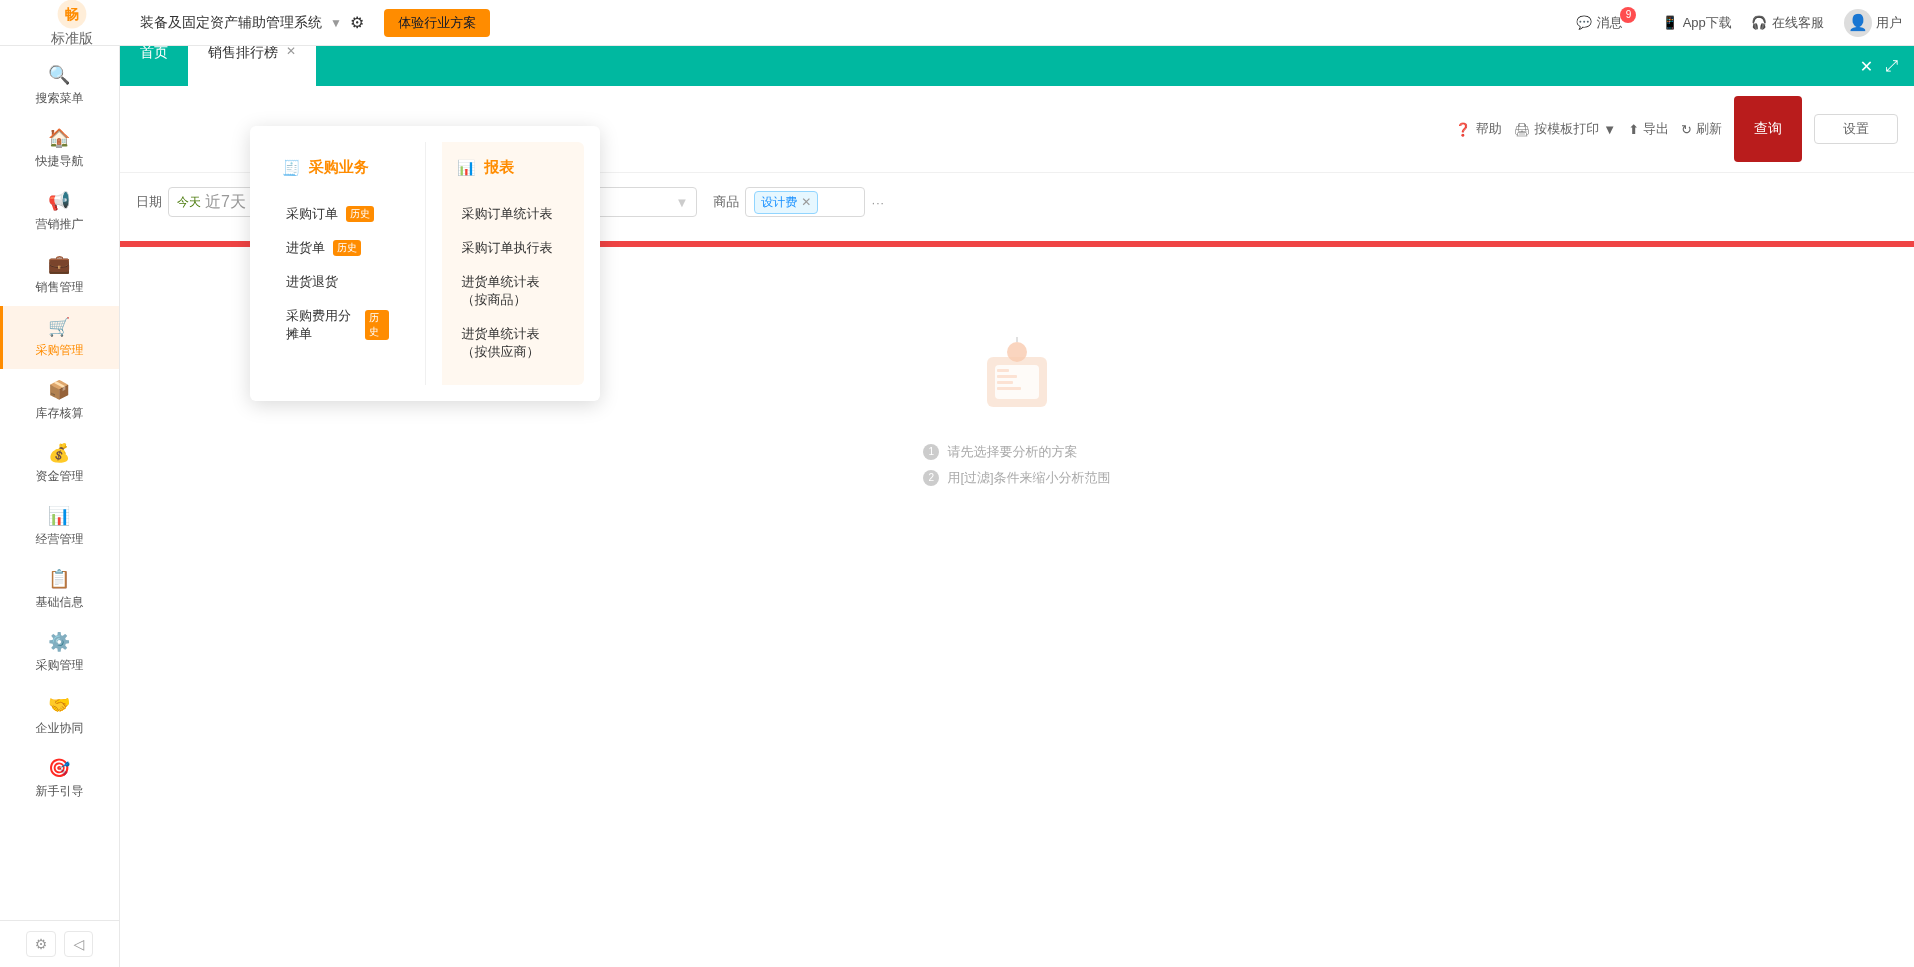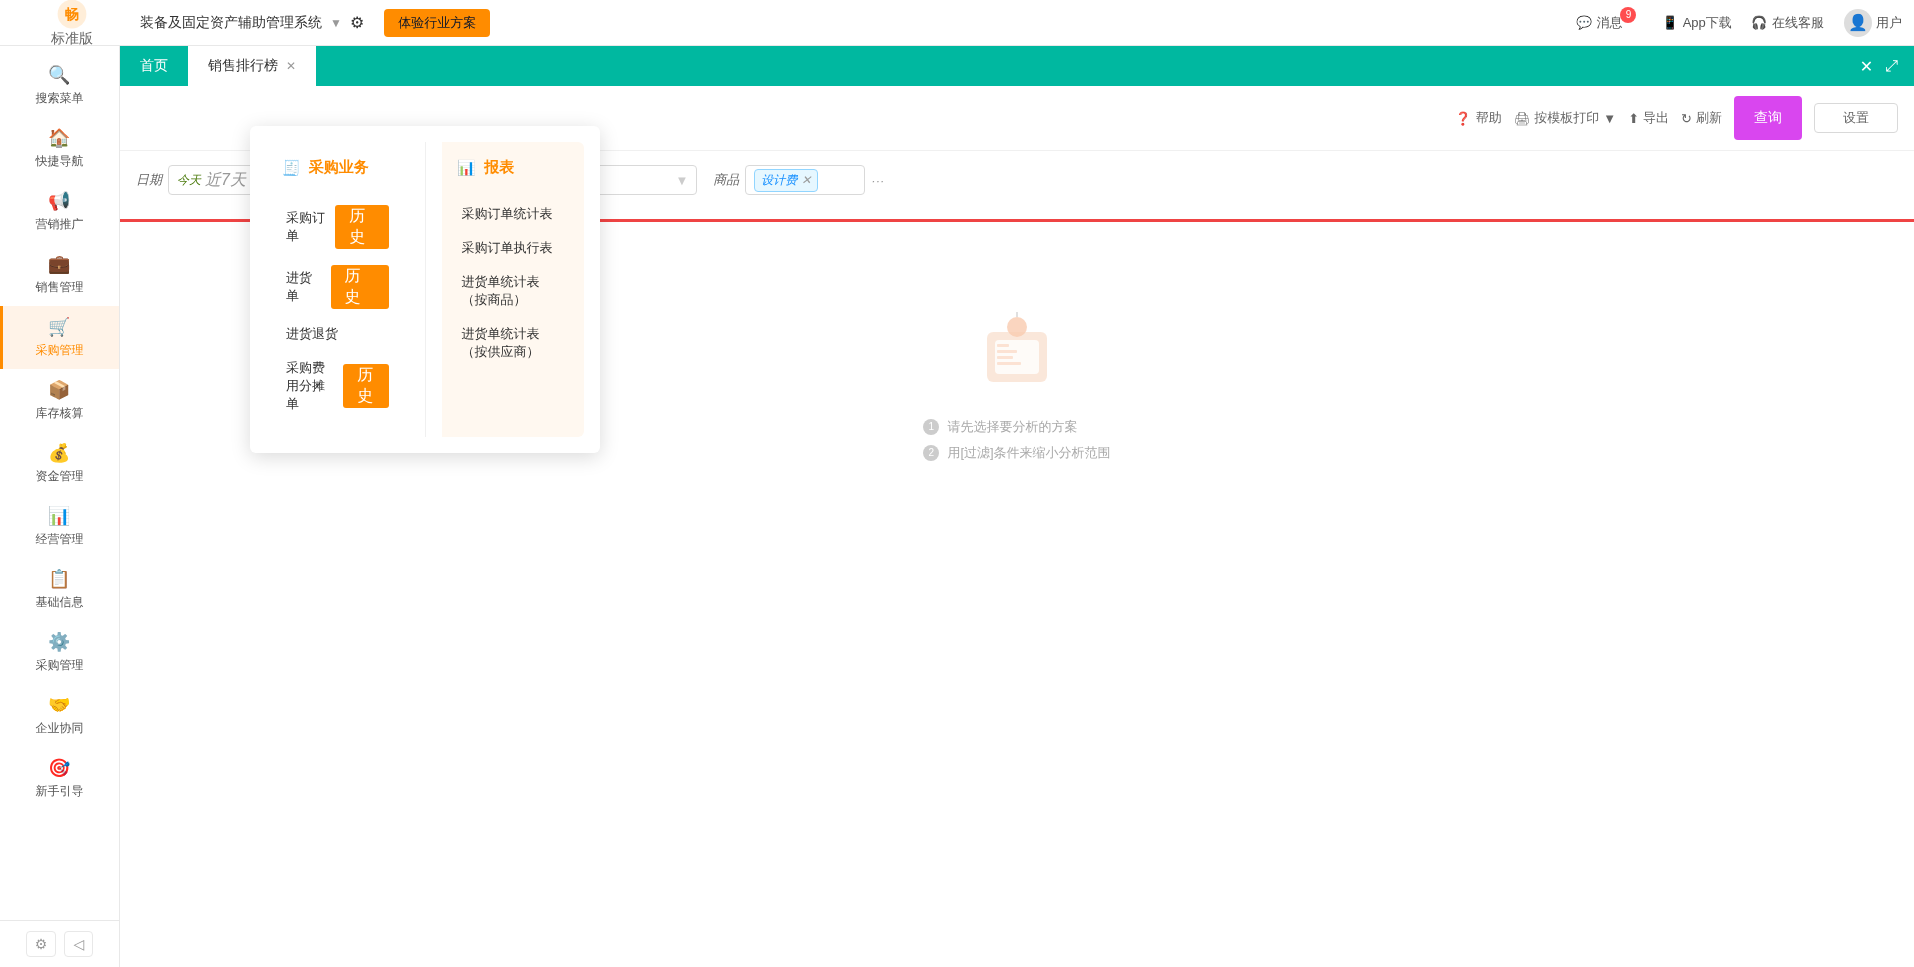--- a/index.html
+++ b/index.html
@@ -163,21 +163,20 @@
       background: #00b8a0;
       display: flex;
       align-items: center;
       height: 40px;
       padding: 0;
     }
     .tab-item {
       padding: 4px 20px;
       height: 52px;
       display: flex;
-      align-items: center;
       color: #fff;
       cursor: pointer;
       font-size: 14px;
       position: relative;
     }
     .tab-item.home {
       background: transparent;
     }
     .tab-item.active-tab {
       background: #fff;
@@ -210,22 +209,21 @@
       background: #fff;
       margin: 0;
       overflow: auto;
       position: relative;
     }
 
     
     .filter-area {
       padding: 14px 16px;
       background: #fff;
-      border-bottom: 3px solid #ef4444;
-      font-style: italic;
+      border-bottom: 6px solid #ef4444;
     }
     .filter-row {
       display: flex;
       align-items: center;
       gap: 16px;
       margin-bottom: 10px;
       flex-wrap: wrap;
     }
     .filter-item {
       display: flex;
@@ -290,24 +288,24 @@
     }
     .toolbar-btn {
       display: flex;
       align-items: center;
       gap: 4px;
       color: #666;
       cursor: pointer;
       font-size: 13px;
     }
     .btn-query {
-      background: #d946ef;
+      background: #b91c1c;
       color: #fff;
       border: none;
-      padding: 13px 20px;
+      padding: 24px 20px;
       border-radius: 4px;
       cursor: pointer;
       font-size: 14px;
     }
     .btn-setting {
       background: #fff;
       color: #666;
       border: 1px solid #d9d9d9;
       padding: 5px 28px;
       border-radius: 4px;
@@ -389,22 +387,22 @@
       align-items: center;
       gap: 8px;
       padding: 8px 4px;
       cursor: pointer;
       color: #333;
       font-size: 13px;
     }
     .history-badge {
       background: #ff8c00;
       color: #fff;
-      font-size: 16px;
-      padding: 1px 14px;
+      font-size: 10px;
+      padding: 1px 4px;
       border-radius: 3px;
     }
 
     .gear-icon { font-size: 16px; }
     .chevron-icon { font-size: 12px; color: #999; }
 
     .section-right {
       background: #fff8f0;
       padding: 16px;
       border-radius: 0 6px 6px 0;

